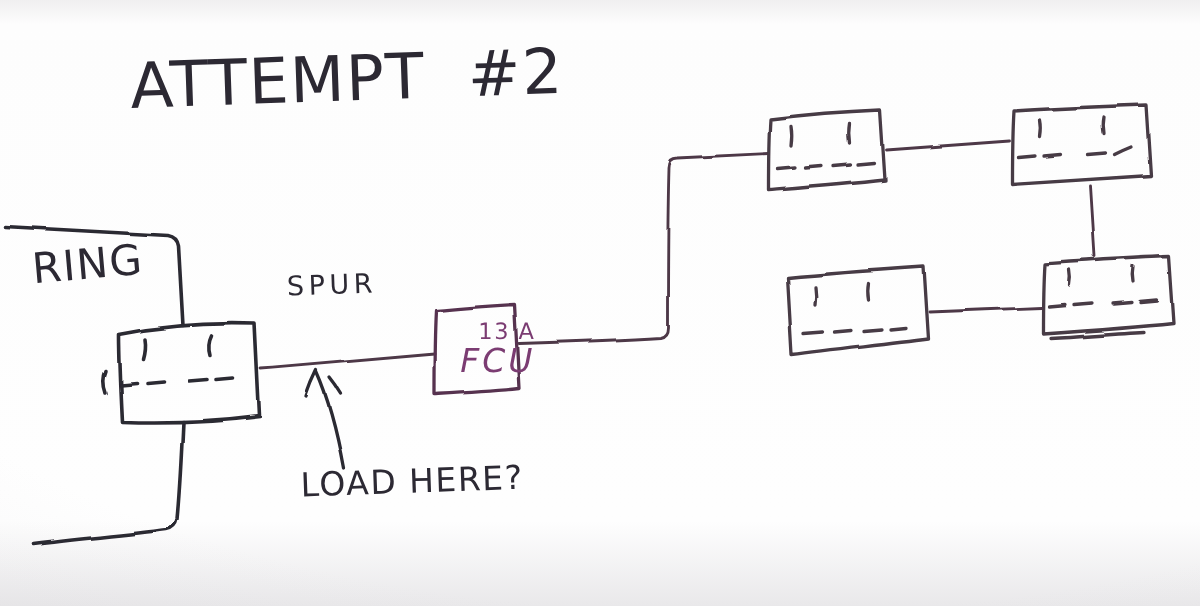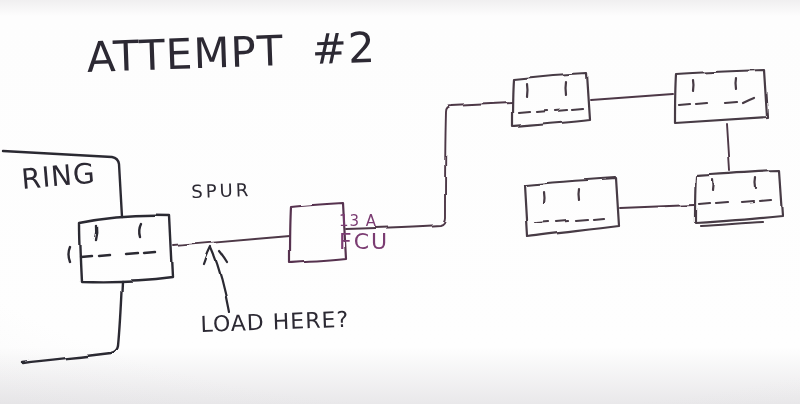--- a/index.html
+++ b/index.html
@@ -24,26 +24,25 @@
     color:var(--ink,#2c2933);
     white-space:nowrap;
     transform-origin:left top;
   }
   .title{left:86px;top:33px;font-size:42px;letter-spacing:1px;word-spacing:14px;transform:rotate(-2deg);}
   .ring{left:20px;top:163px;font-size:28px;letter-spacing:1px;transform:rotate(-5deg);}
   .spur{left:191px;top:181px;font-size:18px;letter-spacing:3px;transform:rotate(-2deg);}
   .load{left:200px;top:312px;font-size:22px;letter-spacing:1px;transform:rotate(-2deg);}
   .fcu-text{
     position:absolute;left:291px;top:205px;width:66px;height:57px;
-    display:flex;flex-direction:column;align-items:flex-start;justify-content:center;
+    display:flex;flex-direction:column;align-items:flex-end;justify-content:center;
     color:var(--fcu_text,#7b3c72);
-    padding-left:48px;
   }
   .fcu-rating{font-size:15px;letter-spacing:1px;line-height:1.1;}
-  .fcu-name{font-size:22px;letter-spacing:2px;line-height:1.15;}
+  .fcu-name{font-size:22px;letter-spacing:2px;line-height:1.15;font-style:italic;}
 </style>
 </head>
 <body>
 
 <div class="canvas">
 
   <svg class="sketch" width="800" height="404" viewBox="0 0 800 404">
     <defs>
       <filter id="wobble" x="-5%" y="-5%" width="110%" height="110%">
         <feTurbulence type="fractalNoise" baseFrequency="0.015" numOctaves="3" result="n" seed="7"></feTurbulence>

